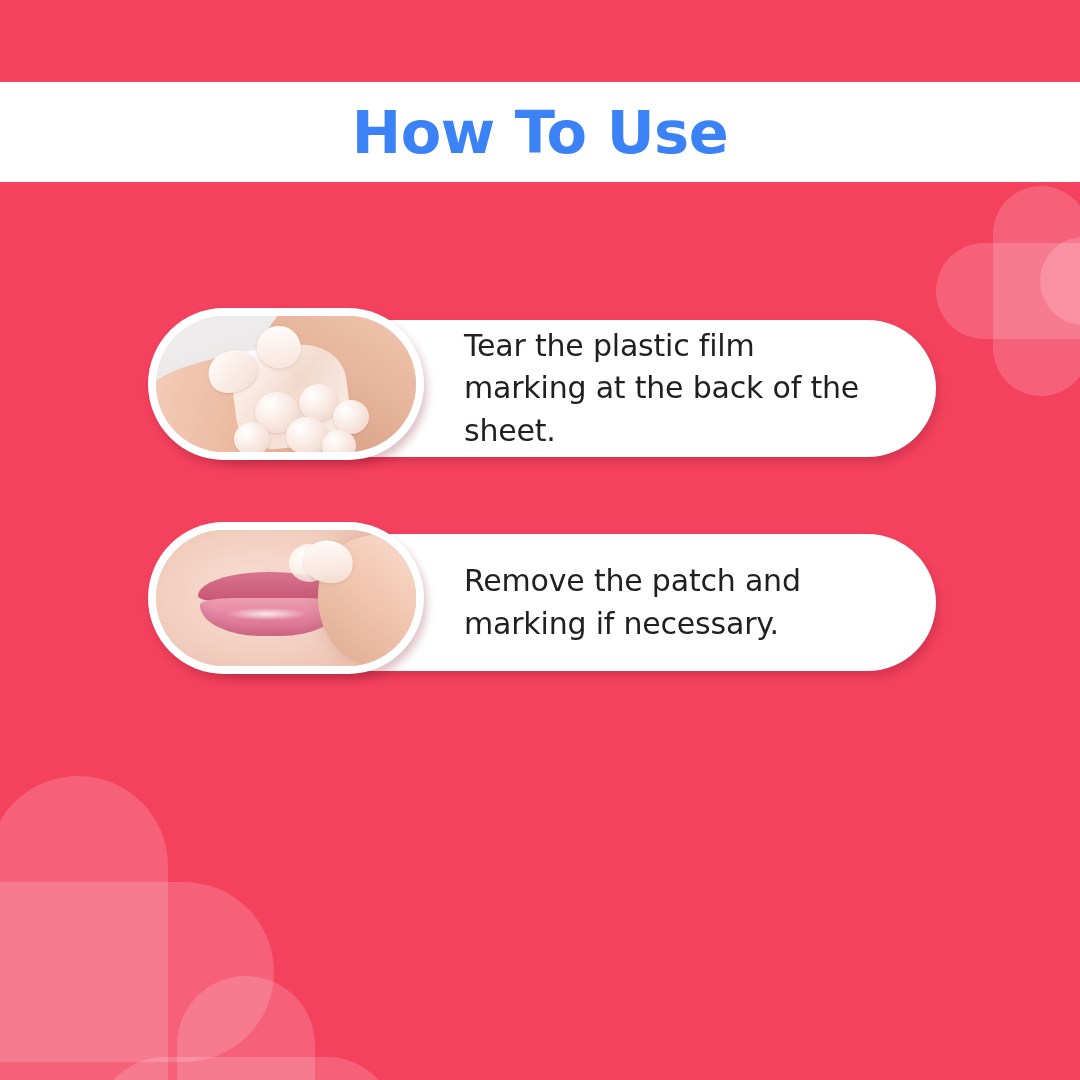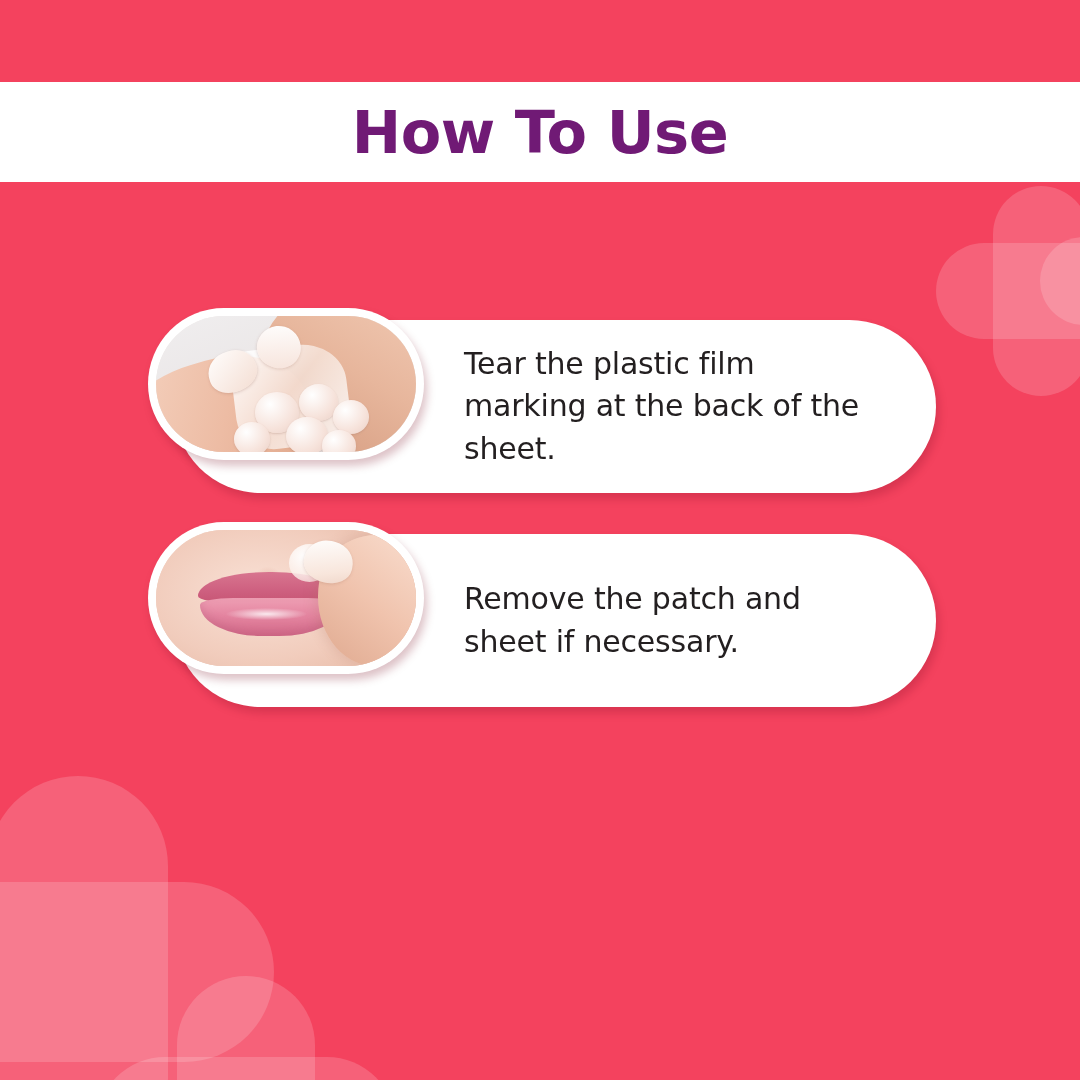--- a/index.html
+++ b/index.html
@@ -94,21 +94,21 @@
     display: flex;
     align-items: center;
     justify-content: center;
   }
 
   .page-title {
     font-family: "DejaVu Sans", sans-serif;
     font-weight: 700;
     font-size: 59px;
     letter-spacing: -0.5px;
-    color: #701a75;
+    color: #3b82f6;
     line-height: 1;
   }
 
   
   .steps {
     position: relative;
     z-index: 2;
     padding-top: 126px;
   }
 
@@ -116,21 +116,21 @@
     position: relative;
     height: 152px;
     margin-bottom: 62px;
   }
 
   .step-card {
     position: absolute;
     left: 174px;
     top: 12px;
     width: 762px;
-    height: 173px;
+    height: 137px;
     background: #FFFFFF;
     border-radius: 999px;
     box-shadow: 3px 6px 9px rgba(120, 10, 30, 0.22);
     display: flex;
     align-items: center;
   }
 
   .step-text {
     margin-left: 290px;
     padding-right: 56px;
@@ -357,21 +357,21 @@
           <div class="nail-left"></div>
           <div class="nail-right"></div>
         </div>
       </div>
     </div>
   </div>
 
 
   <div class="step-row">
     <div class="step-card">
-      <div class="step-text">Remove the patch and sheet if necessary.</div>
+      <div class="step-text">Remove the patch and marking if necessary.</div>
     </div>
     <div class="step-thumb">
       <div class="step-thumb-inner">
         <div class="ill-lips">
           <div class="skin"></div>
           <div class="cupid"></div>
           <div class="lip-upper"></div>
           <div class="lip-lower"></div>
           <div class="lip-gloss"></div>
           <div class="finger"></div>

